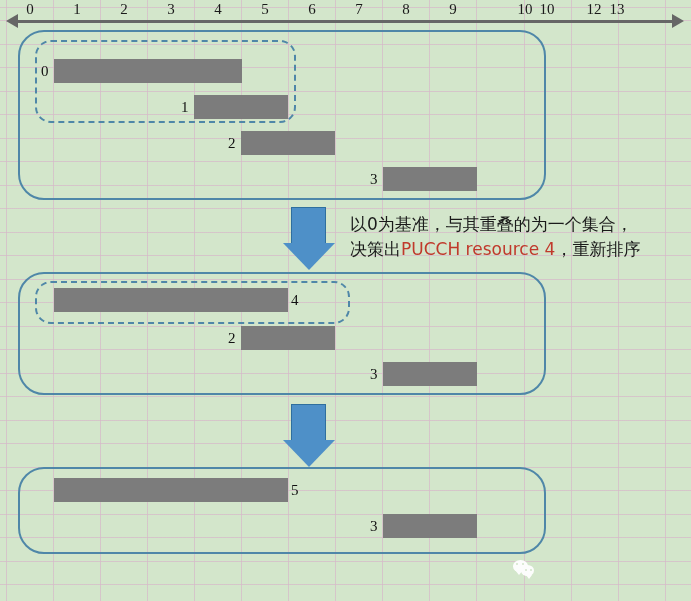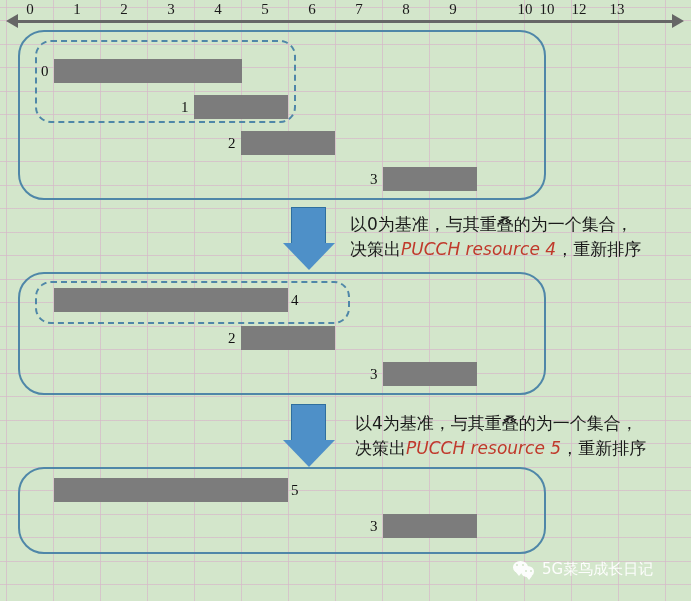--- a/index.html
+++ b/index.html
@@ -103,21 +103,21 @@
   
   .annot{
     position:absolute;
     font-family:"DejaVu Sans","Liberation Sans",sans-serif;
     font-size:17px;
     color:#1a1a1a;
     line-height:25px;
     white-space:nowrap;
     letter-spacing:0px;
   }
-  .annot .hl{color:#c0392b;font-style:italic;}
+  .annot .hl{color:#c0392b;}
 
   
   .watermark{
     position:absolute;
     display:flex;align-items:center;gap:7px;
     color:#ffffff;
     font-size:15px;
     font-family:"DejaVu Sans","Liberation Sans",sans-serif;
     opacity:.95;
   }
@@ -158,21 +158,21 @@
     <div class="tick-label" style="left:124px">2</div>
     <div class="tick-label" style="left:171px">3</div>
     <div class="tick-label" style="left:218px">4</div>
     <div class="tick-label" style="left:265px">5</div>
     <div class="tick-label" style="left:312px">6</div>
     <div class="tick-label" style="left:359px">7</div>
     <div class="tick-label" style="left:406px">8</div>
     <div class="tick-label" style="left:453px">9</div>
     <div class="tick-label" style="left:525px">10</div>
     <div class="tick-label" style="left:547px">10</div>
-    <div class="tick-label" style="left:579px">12</div>
+    <div class="tick-label" style="left:594px">12</div>
     <div class="tick-label" style="left:617px">13</div>
   </div>
 
   <div class="group-box" style="left:18px;top:30px;width:528px;height:170px;"></div>
   <div class="dashed-box" style="left:35px;top:40px;width:261px;height:83px;"></div>
 
   <div class="bar" style="left:54px;top:59px;width:188px;"></div>
   <div class="bar-label" style="left:41px;top:59px;">0</div>
 
   <div class="bar" style="left:194px;top:95px;width:94px;"></div>
@@ -205,41 +205,34 @@
   <div class="bar" style="left:241px;top:326px;width:94px;"></div>
   <div class="bar-label" style="left:228px;top:326px;">2</div>
 
   <div class="bar" style="left:383px;top:362px;width:94px;"></div>
   <div class="bar-label" style="left:370px;top:362px;">3</div>
 
   <div class="arrow" style="left:283px;top:404px;width:52px;height:64px;">
     <div class="head-edge"></div>
     <div class="shaft"></div>
     <div class="head"></div>
-  </div>
-  <div class="annot" style="left:355px;top:411px;">
-    <div><span>以4为基准，与其重叠的为一个集合，</span></div>
-    <div>
-      <span>决策出</span><span class="hl">PUCCH resource 5</span><span>，重新排序</span>
-    </div>
   </div>
 
   <div class="group-box" style="left:18px;top:467px;width:528px;height:87px;"></div>
 
   <div class="bar" style="left:54px;top:478px;width:234px;"></div>
   <div class="bar-label" style="left:291px;top:478px;">5</div>
 
   <div class="bar" style="left:383px;top:514px;width:94px;"></div>
   <div class="bar-label" style="left:370px;top:514px;">3</div>
 
   <div class="watermark" style="left:513px;top:560px;">
     <span class="wechat">
       <span class="b1"></span>
       <span class="b2"></span>
       <span class="d" style="left:3px;top:3px;"></span>
       <span class="d" style="left:9px;top:3px;"></span>
       <span class="d" style="left:12px;top:9px;"></span>
       <span class="d" style="left:17px;top:9px;"></span>
     </span>
-    <span>5G菜鸟成长日记</span>
   </div>
 
 </div>
 
 </body></html>

